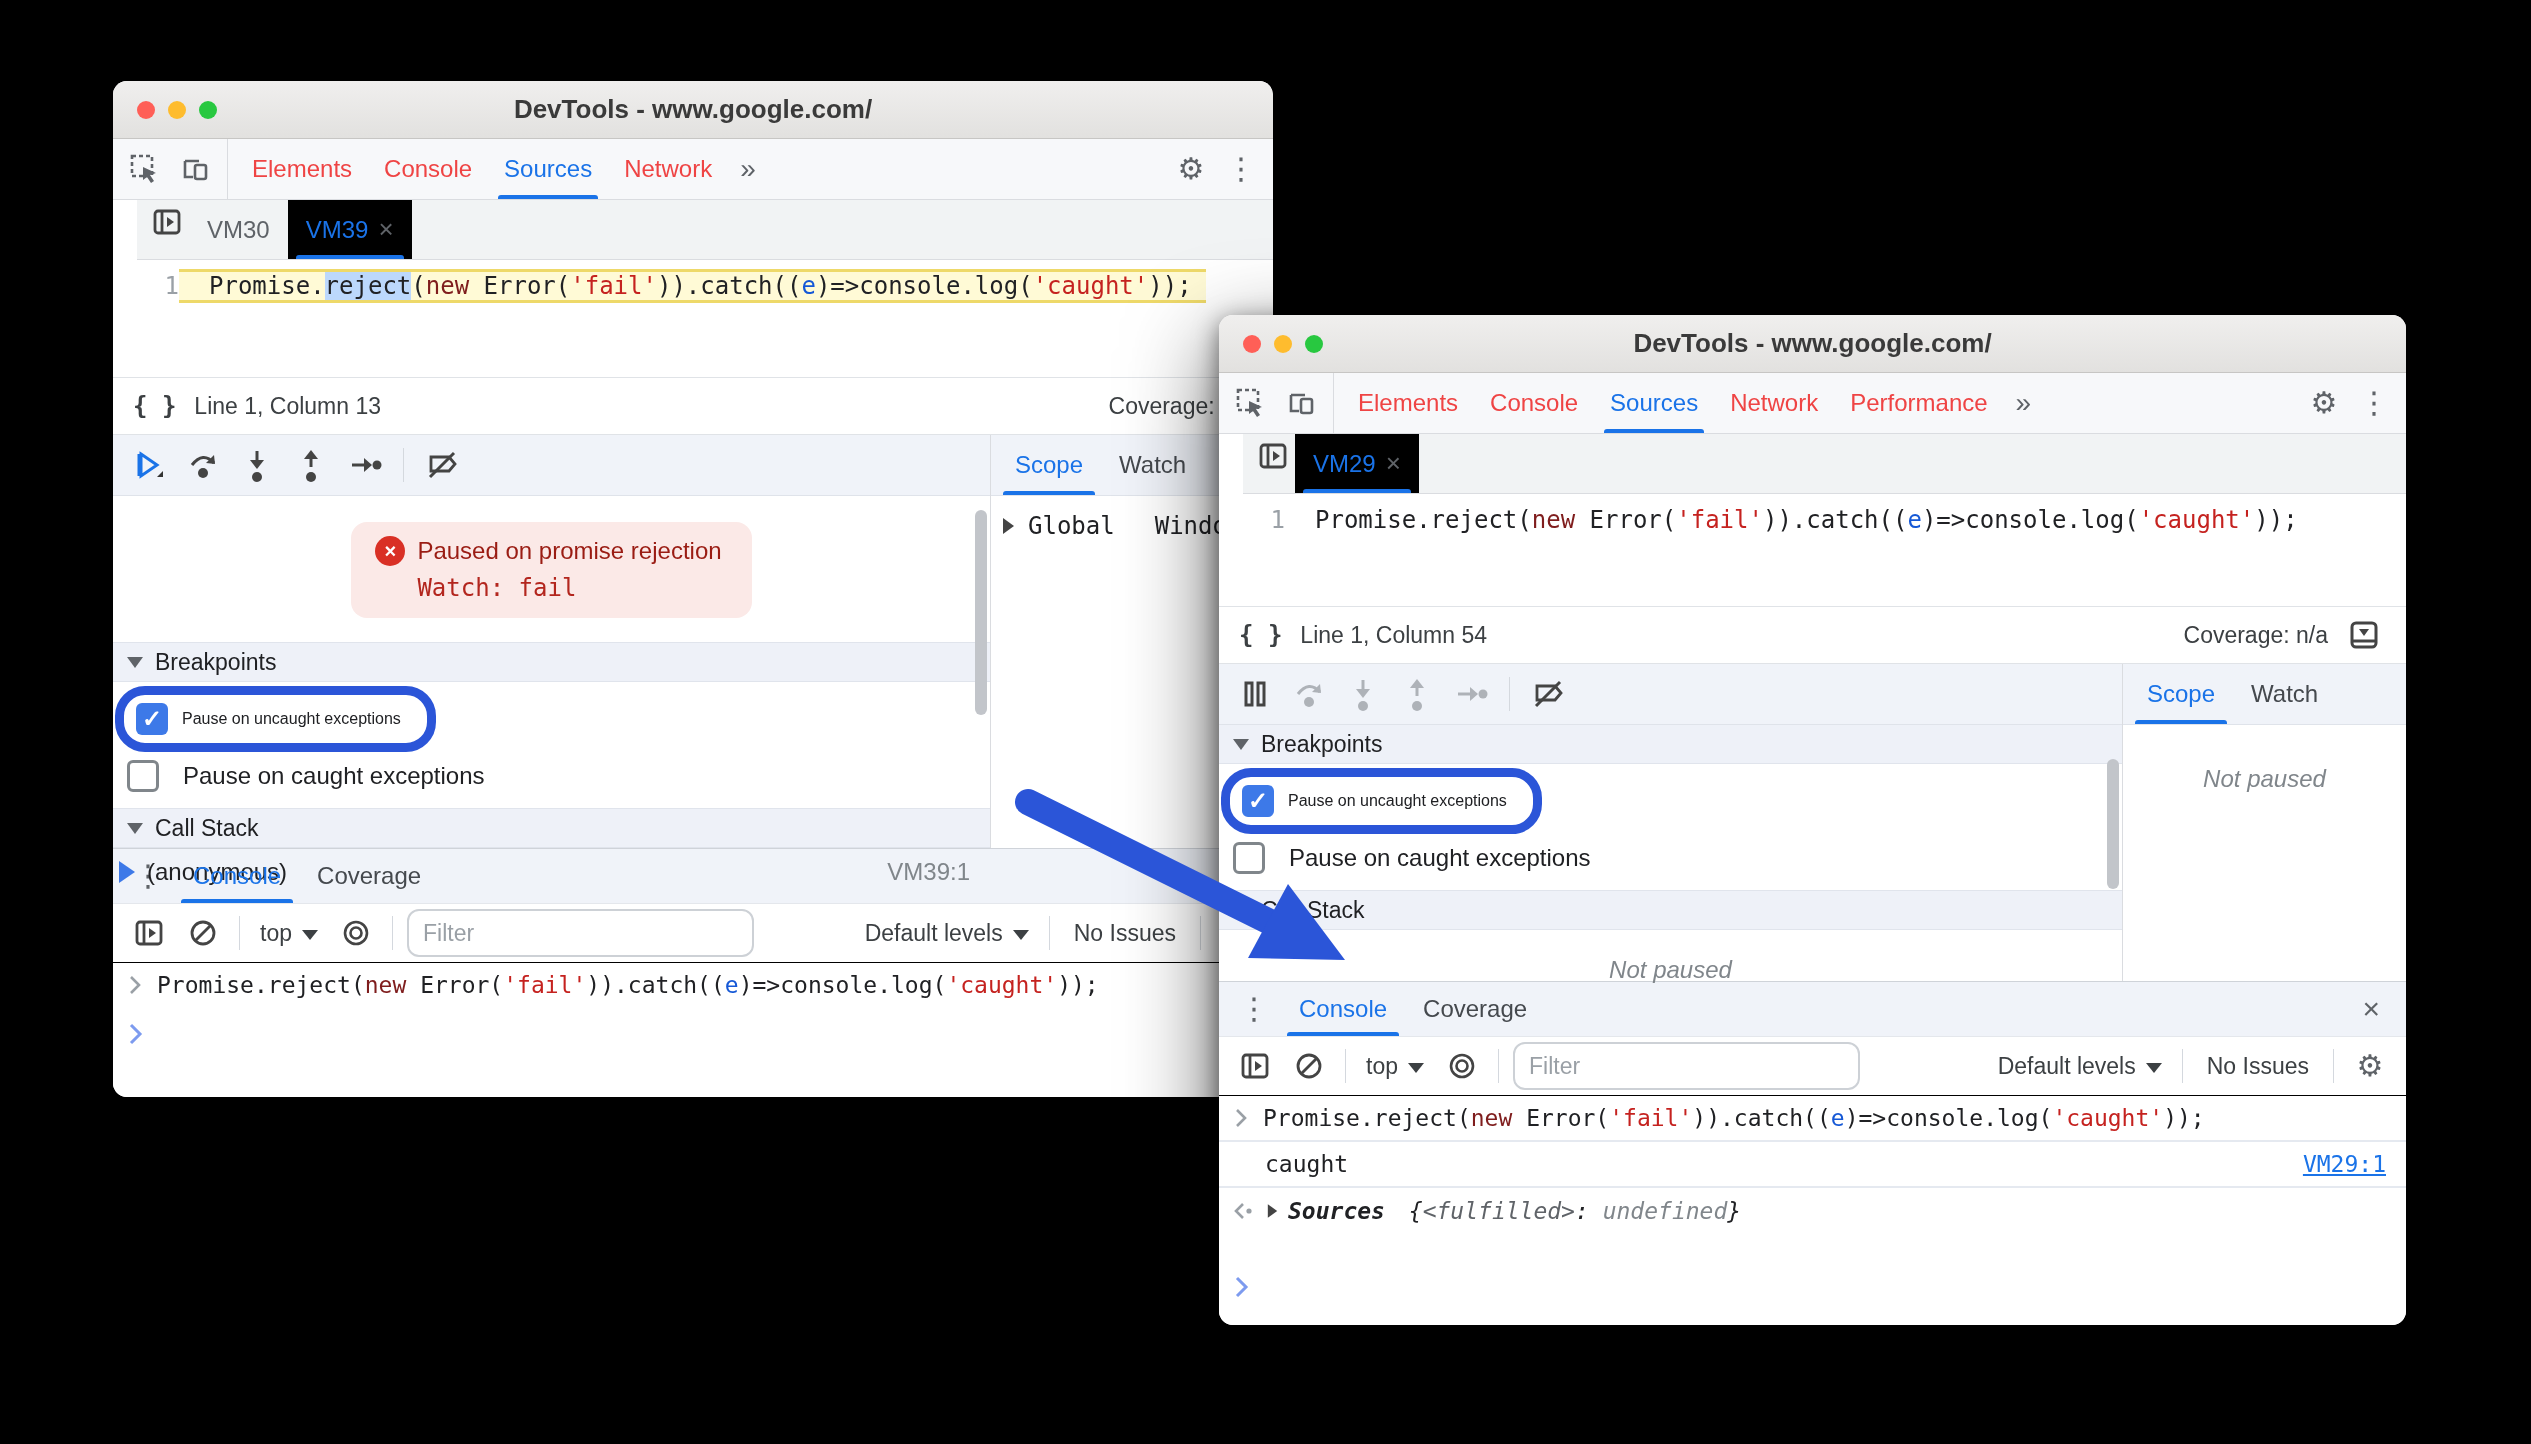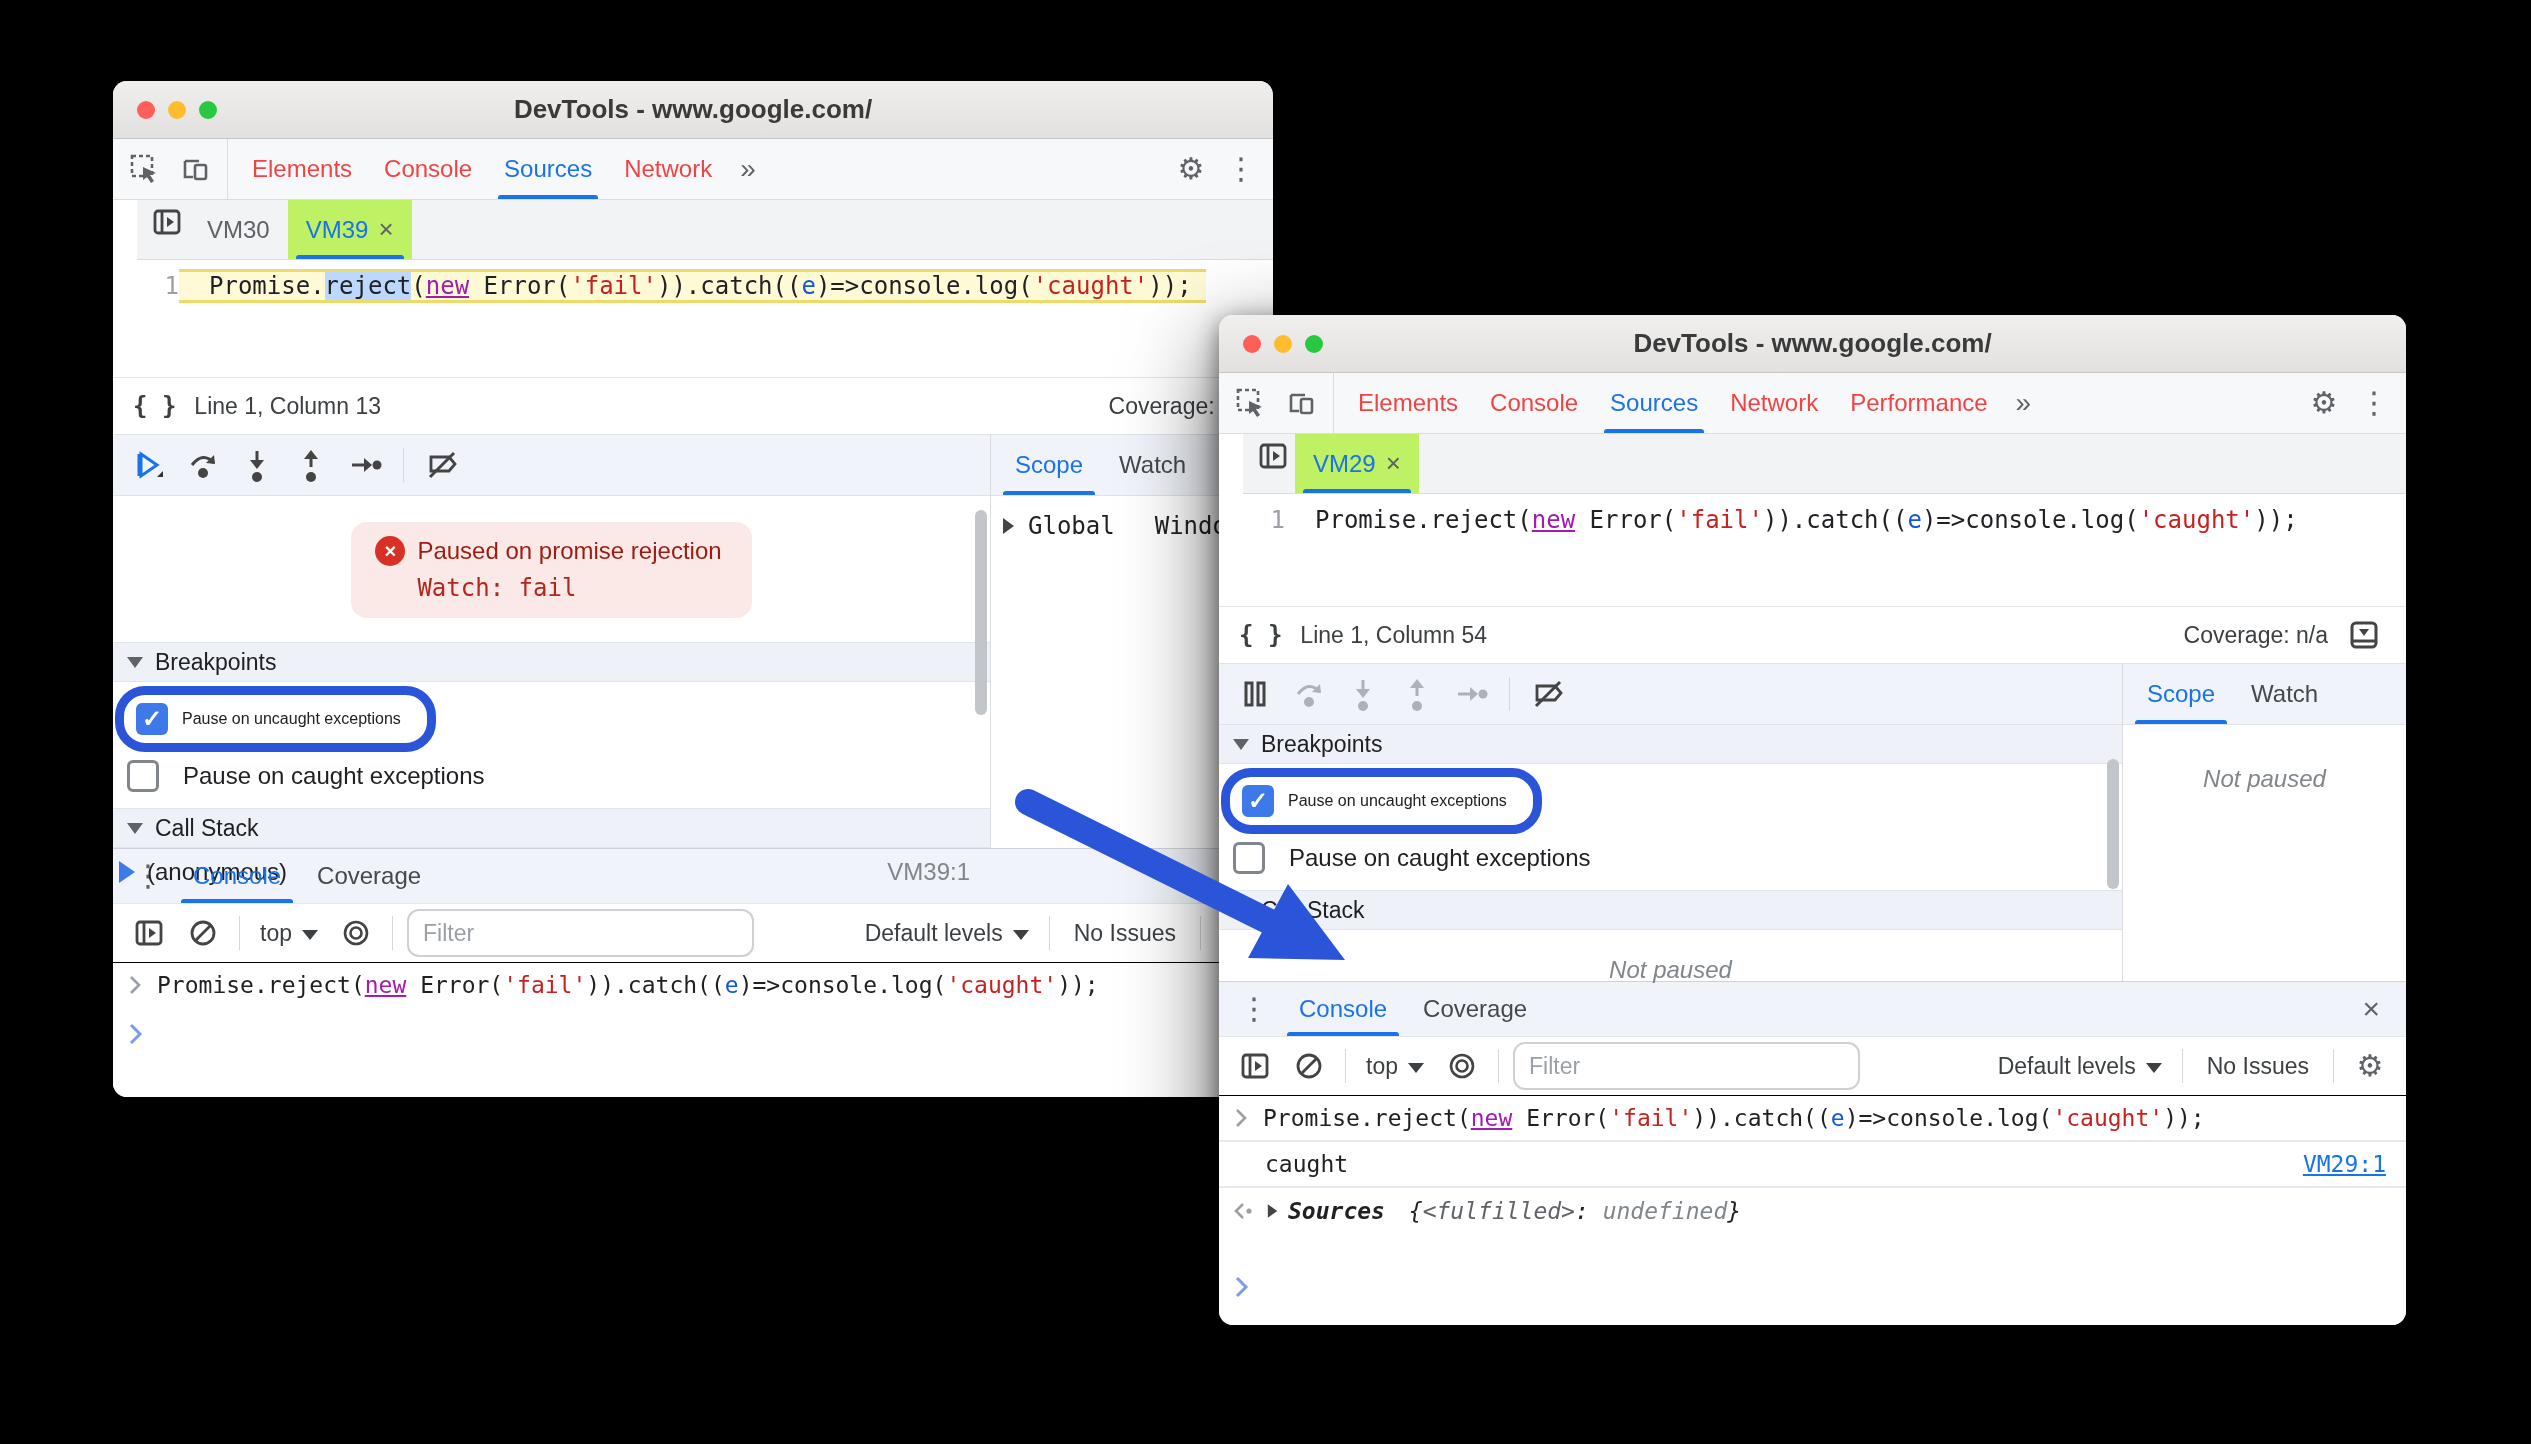--- a/index.html
+++ b/index.html
@@ -24,33 +24,33 @@
   .navtab{display:flex;align-items:center;padding:0 16px;font-size:24px;color:#ef4444;position:relative;cursor:default;white-space:nowrap;}
   .navtab.active{color:#1a73e8;}
   .navtab.active::after{content:"";position:absolute;left:10px;right:10px;bottom:0;height:4px;background:#1a73e8;border-radius:3px 3px 0 0;}
   .nav-more{font-size:28px;color:#5f6368;display:flex;align-items:center;padding:0 12px;}
   .nav-right{margin-left:auto;display:flex;align-items:center;gap:6px;}
   .glyph-icon{font-size:30px;color:#5f6368;line-height:1;}
 
   
   .vmrow{height:59px;background:#f1f3f4;border-bottom:1px solid #dadce0;display:flex;align-items:stretch;padding-left:8px;margin-left:24px;}
   .vmtab{display:flex;align-items:center;gap:10px;padding:0 18px;font-size:24px;color:#5f6368;position:relative;}
-  .vmtab.active{color:#1a73e8;background:#bef264;}
+  .vmtab.active{color:#1a73e8;background:#000000;}
   .vmtab.active::after{content:"";position:absolute;left:8px;right:8px;bottom:0;height:4px;background:#1a73e8;border-radius:3px 3px 0 0;}
   .vmtab .x{font-size:26px;color:#5f6368;}
 
   
   .editor{background:#fff;position:relative;}
   #w1 .editor{height:108px;}
   #w2 .editor{height:103px;}
   .codeline{display:flex;align-items:center;height:34px;margin-top:9px;font-family:"DejaVu Sans Mono",monospace;font-size:24px;white-space:pre;}
   .lineno{width:66px;text-align:right;color:#9aa0a6;flex:0 0 66px;}
   .codebody{padding-left:30px;}
   .codeline.paused .codebody{background:#fffad6;box-shadow:0 -3px 0 #eed969,0 3px 0 #eed969;padding-right:14px;}
-  .tok-kw{color:#a21caf;text-decoration:underline;}
+  .tok-kw{color:#7f1d1d;}
   .tok-str{color:#c5221f;}
   .tok-param{color:#1558d6;}
   .tok-sel{background:#bcd8fc;}
 
   
   .statusrow{height:56px;border-top:1px solid #e0e3e7;border-bottom:1px solid #e0e3e7;display:flex;align-items:center;
              padding:0 20px;font-size:23px;color:#3c4043;background:#fff;}
   .braces{font-family:"DejaVu Sans Mono",monospace;font-size:24px;color:#3c4043;margin-right:18px;font-weight:bold;}
   .status-right{margin-left:auto;display:flex;align-items:center;gap:14px;}
 

